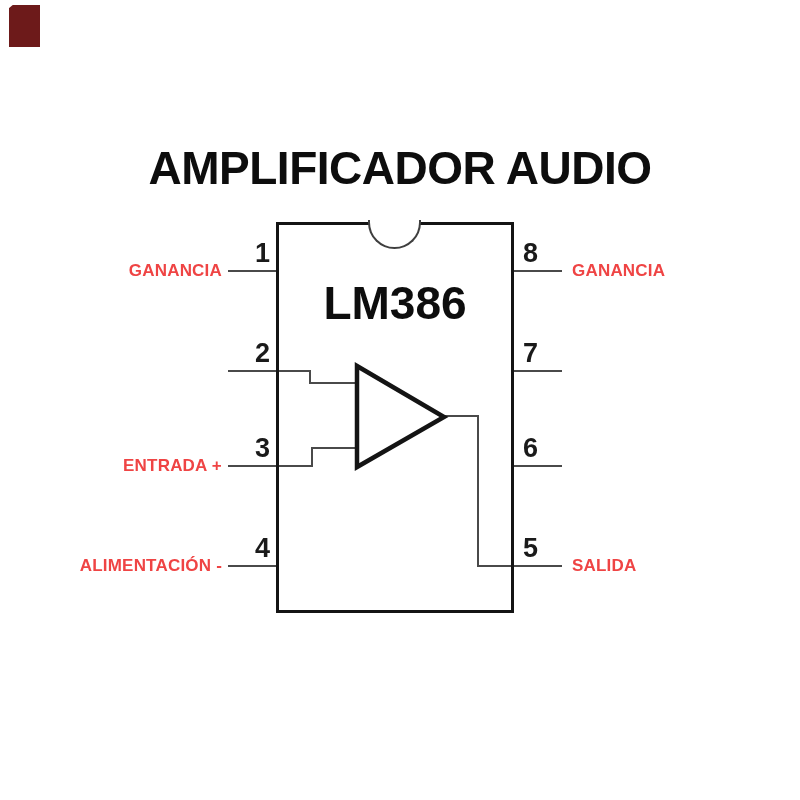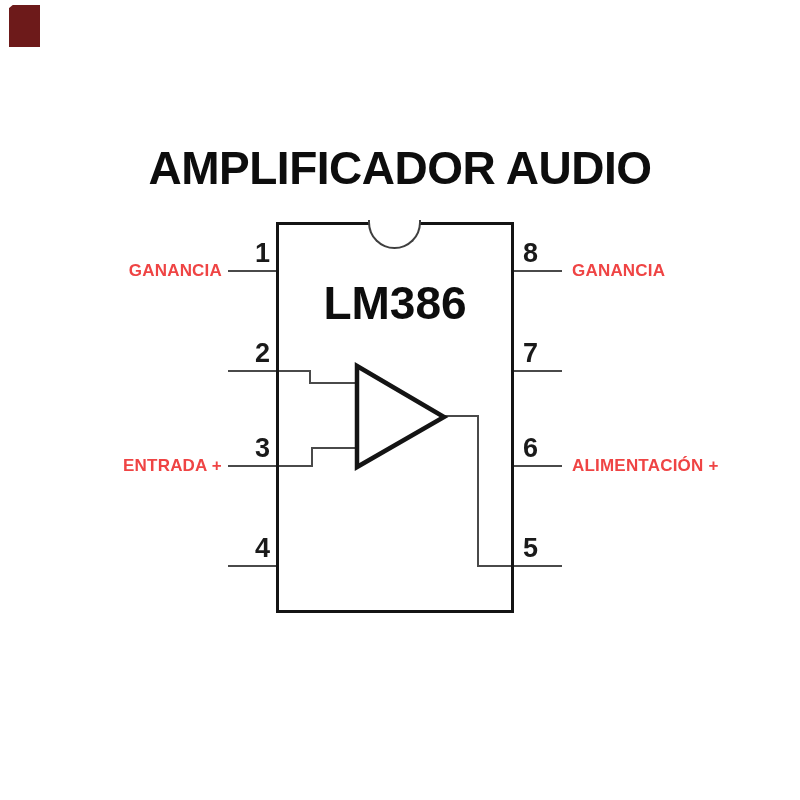--- a/index.html
+++ b/index.html
@@ -128,17 +128,18 @@
   <div class="pin-number left" style="top:435px;">3</div>
   <div class="pin-number left" style="top:535px;">4</div>
 
   <div class="pin-number right" style="top:240px;">8</div>
   <div class="pin-number right" style="top:340px;">7</div>
   <div class="pin-number right" style="top:435px;">6</div>
   <div class="pin-number right" style="top:535px;">5</div>
 
   <div class="pin-label left" style="top:259px;">GANANCIA</div>
   <div class="pin-label left" style="top:454px;">ENTRADA +</div>
+  <div class="pin-label left" style="top:554px;">ALIMENTACIÓN -</div>
 
   <div class="pin-label right" style="top:259px;">GANANCIA</div>
-  <div class="pin-label right" style="top:454px;">ALIMENTACIÓN +</div>
+  <div class="pin-label right" style="top:554px;">SALIDA</div>
 
 </div>
 
 </body></html>

